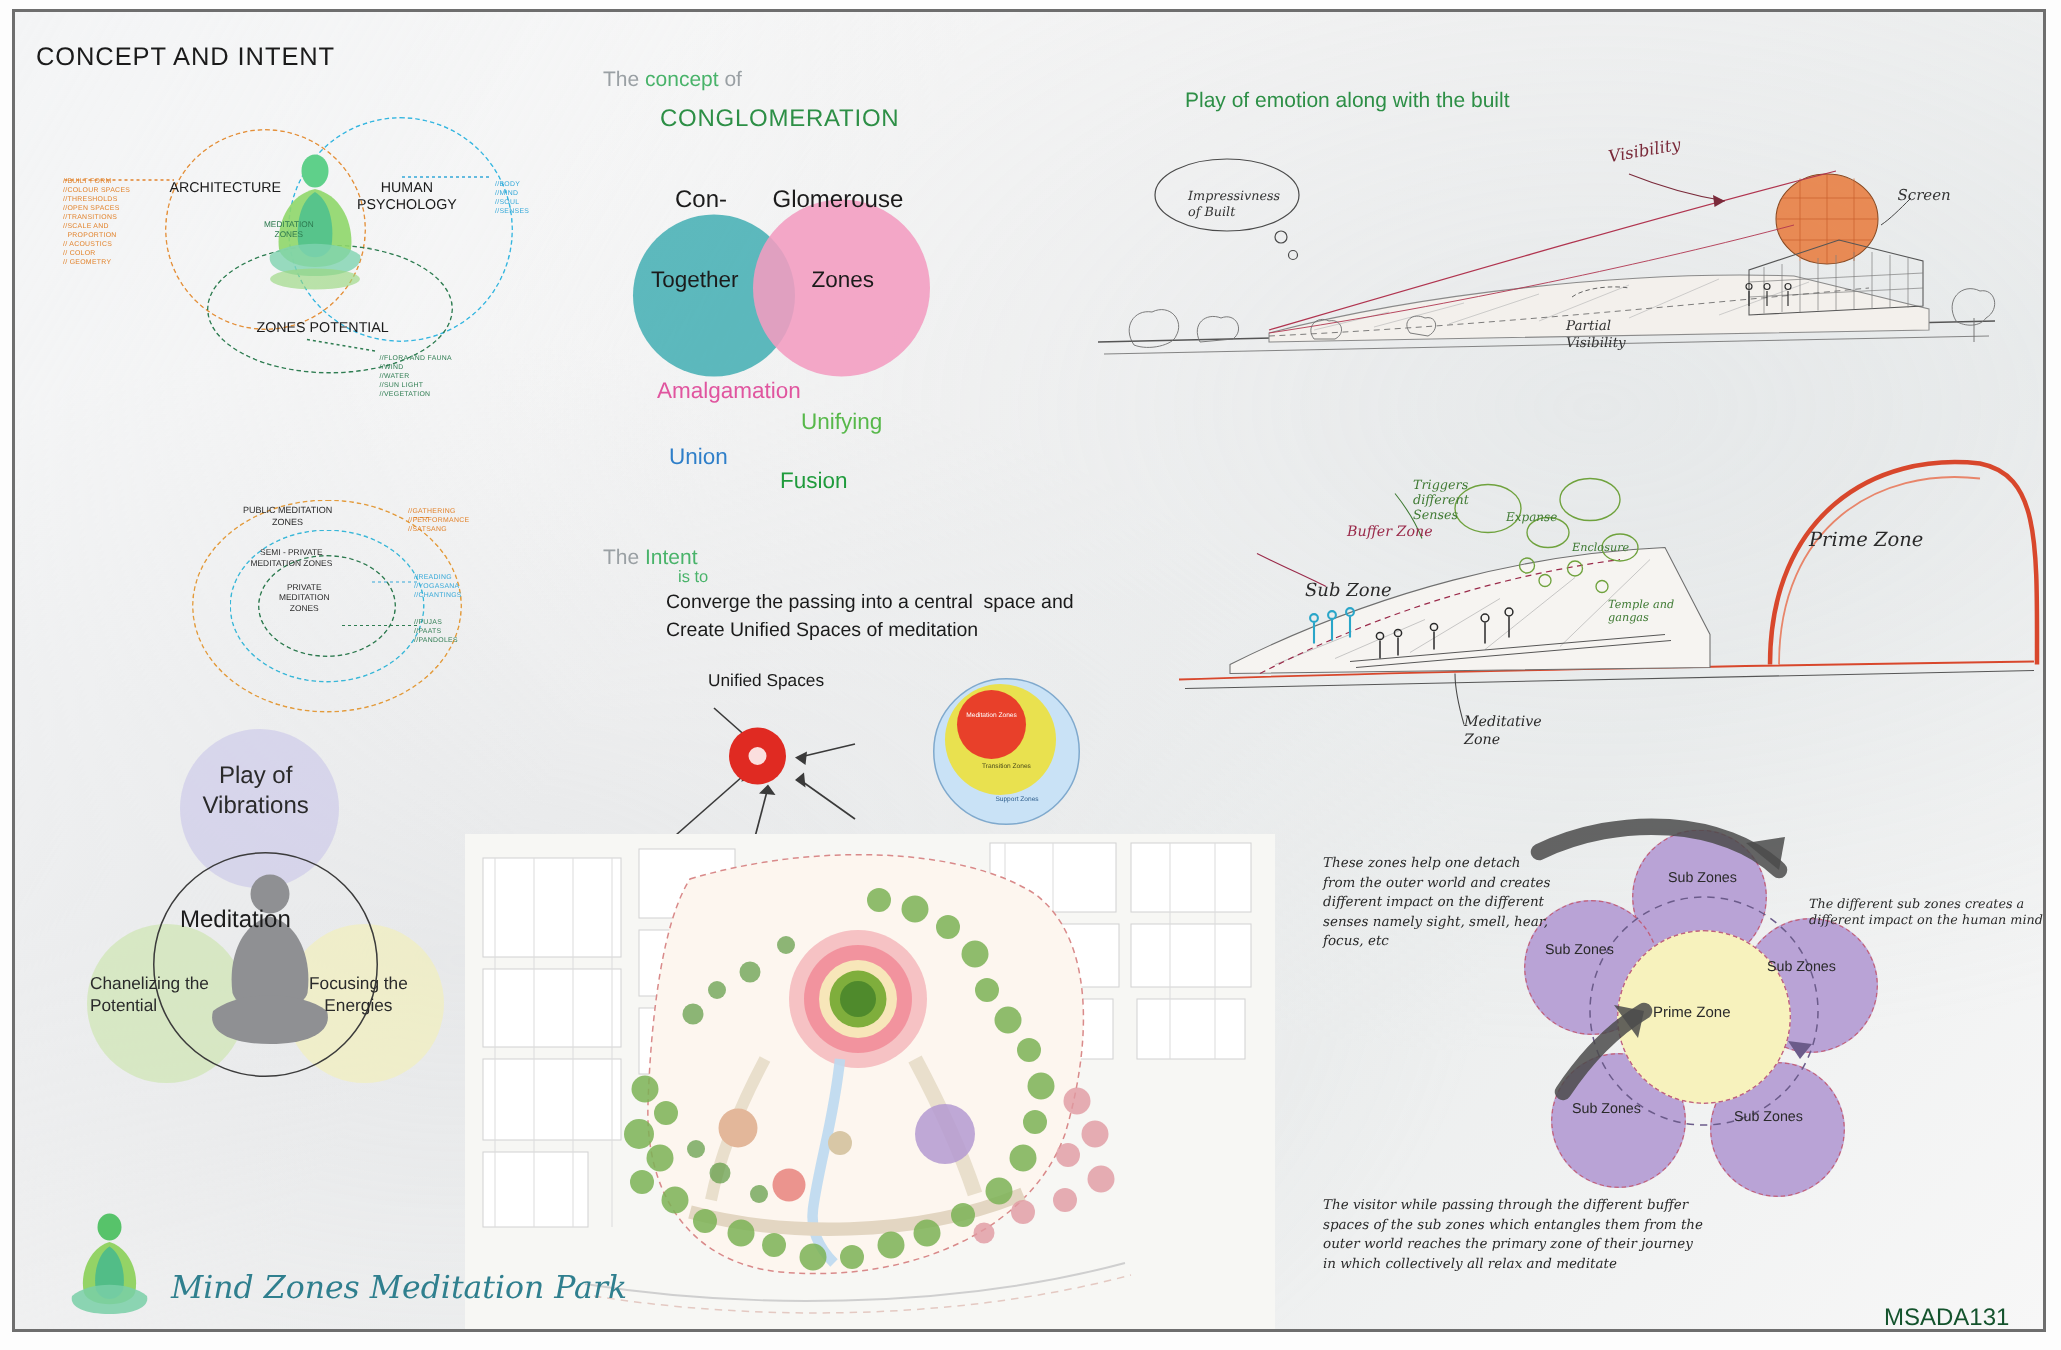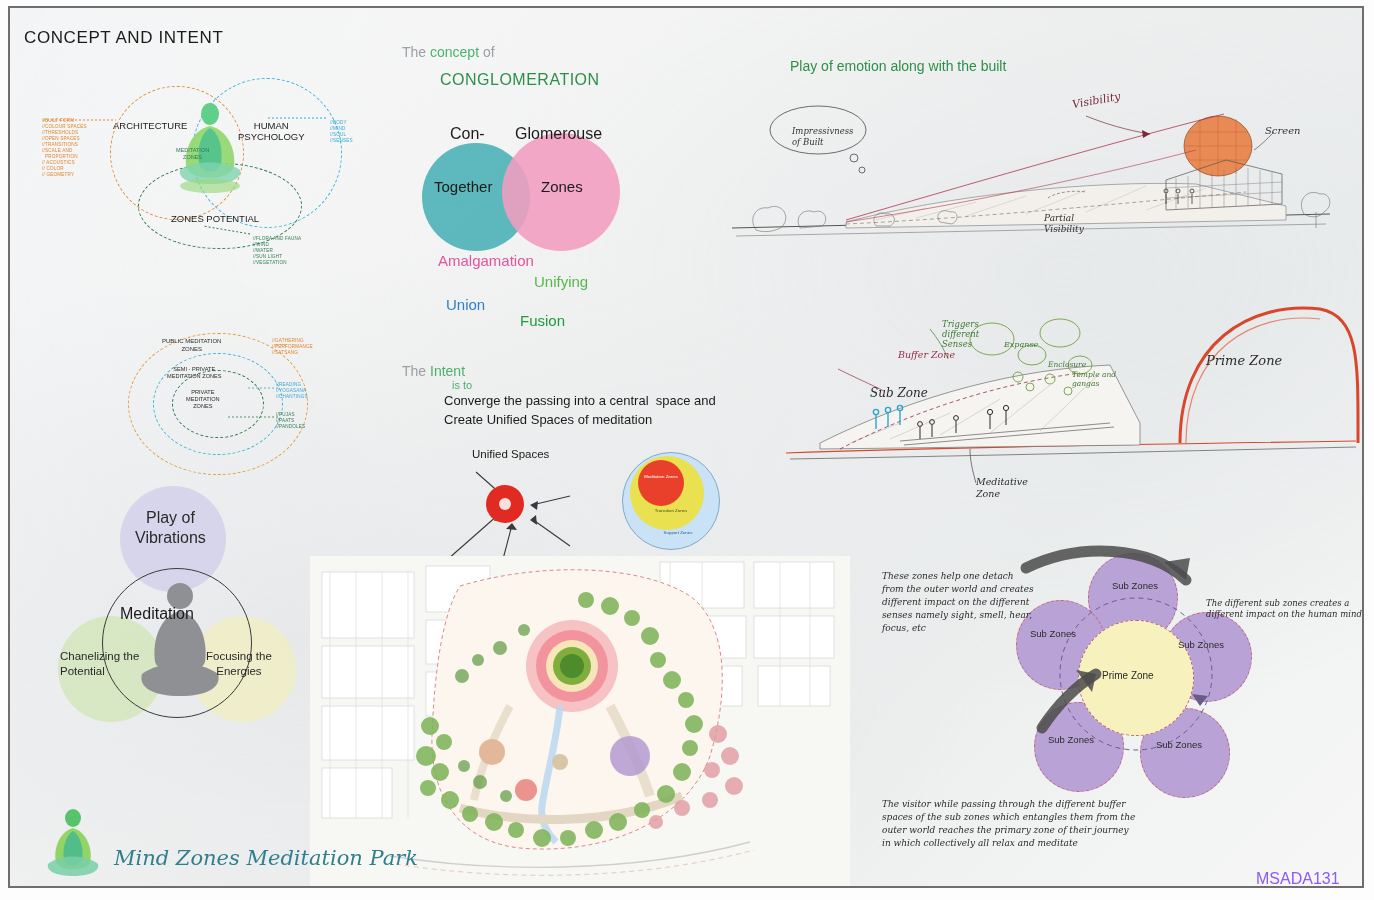--- a/index.html
+++ b/index.html
@@ -431,21 +431,21 @@
         <path d="M196 210 C192 196 190 186 190 176" stroke="#444" stroke-width=".7" fill="none"></path>
       </svg>
       <div class="txt hand" style="left:1196px;top:345px;font-size:13px;color:#2a2a2a;">Prime Zone</div>
       <div class="txt hand" style="left:860px;top:378px;font-size:12px;color:#2a2a2a;">Sub Zone</div>
       <div class="txt hand" style="left:888px;top:341px;font-size:9.5px;line-height:12px;color:#9a2a4a;">Buffer Zone</div>
       <div class="txt hand" style="left:932px;top:311px;font-size:8.5px;line-height:10px;color:#3f7a33;">Triggers
 different
 Senses</div>
       <div class="txt hand" style="left:994px;top:332px;font-size:8px;color:#3f7a33;">Expanse</div>
       <div class="txt hand" style="left:1038px;top:352px;font-size:7.5px;color:#3f7a33;">Enclosure</div>
-      <div class="txt hand" style="left:1062px;top:362px;font-size:7.5px;line-height:9px;color:#3f7a33;">Temple and
+      <div class="txt hand" style="left:1062px;top:390px;font-size:7.5px;line-height:9px;color:#3f7a33;">Temple and
 gangas</div>
       <div class="txt hand" style="left:966px;top:468px;font-size:9.5px;line-height:12px;color:#2a2a2a;">Meditative
 Zone</div>
     </div>
 
     <div>
       <div class="circle" style="left:1078px;top:545px;width:88px;height:88px;background:#b9a3d6;border:1.4px dashed #c0627f;"></div>
       <div class="circle" style="left:1006px;top:592px;width:88px;height:88px;background:#b9a3d6;border:1.4px dashed #c0627f;"></div>
       <div class="circle" style="left:1152px;top:604px;width:88px;height:88px;background:#b9a3d6;border:1.4px dashed #c0627f;"></div>
       <div class="circle" style="left:1024px;top:694px;width:88px;height:88px;background:#b9a3d6;border:1.4px dashed #c0627f;"></div>
@@ -488,14 +488,14 @@
       <svg style="left:32px;top:798px;" width="62" height="72" viewBox="0 0 62 72">
         <ellipse cx="31" cy="12" rx="8" ry="9" fill="#57c36a"></ellipse>
         <path d="M31 22 C17 26 11 44 14 56 C18 66 44 66 48 56 C51 44 45 26 31 22 Z" fill="#8cd05a" opacity=".92"></path>
         <path d="M31 25 C23 30 20 44 22 54 C26 62 36 62 40 54 C42 44 39 30 31 25 Z" fill="#46b88d" opacity=".85"></path>
         <path d="M6 58 C18 48 44 48 56 58 C58 66 46 70 31 70 C16 70 4 66 6 58 Z" fill="#79cfa7" opacity=".85"></path>
       </svg>
       <div class="txt" style="left:104px;top:838px;font-family:'DejaVu Serif',serif;font-style:italic;font-size:21px;color:#2f7f8e;">Mind Zones Meditation Park</div>
     </div>
   </div>
 
-  <div class="txt" style="left:1256px;top:870px;font-size:16px;color:#8b5cf6;">MSADA131</div>
+  <div class="txt" style="left:1256px;top:870px;font-size:16px;color:#14532d;">MSADA131</div>
 </div>
 
 </body></html>

